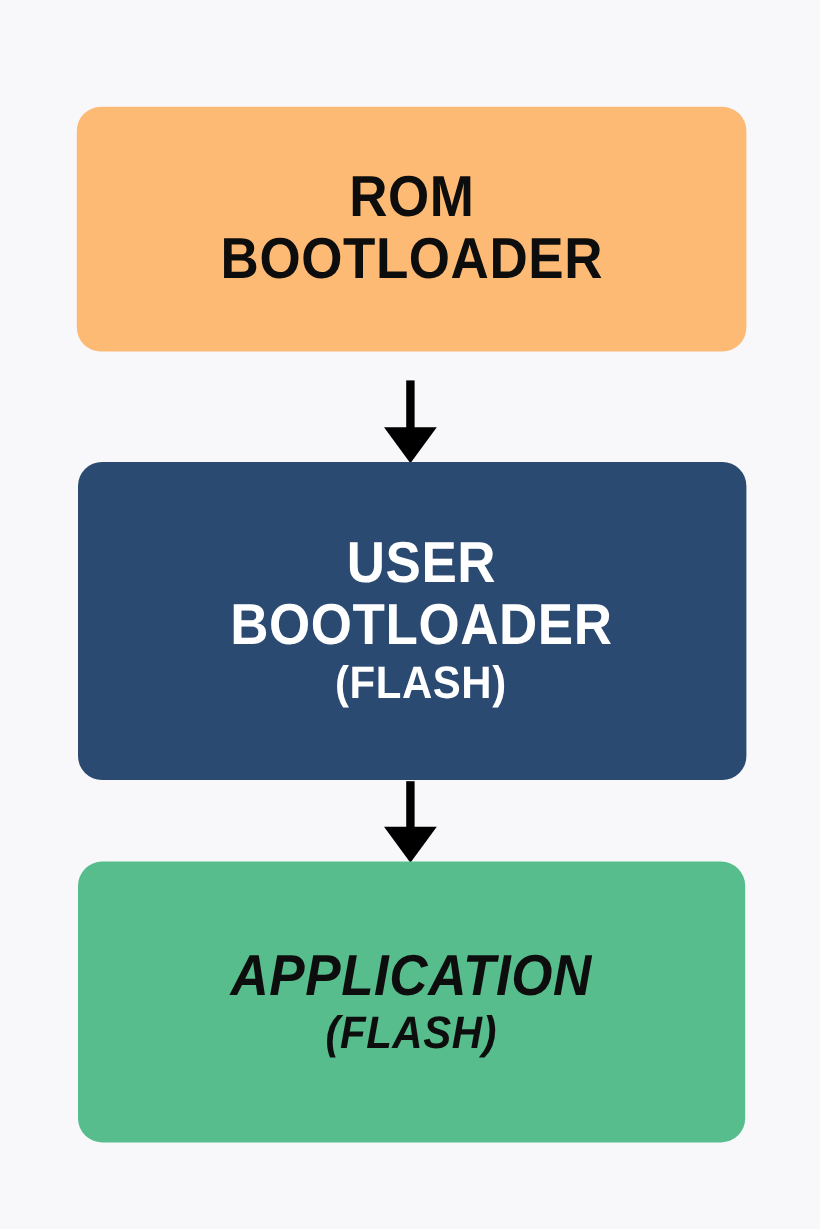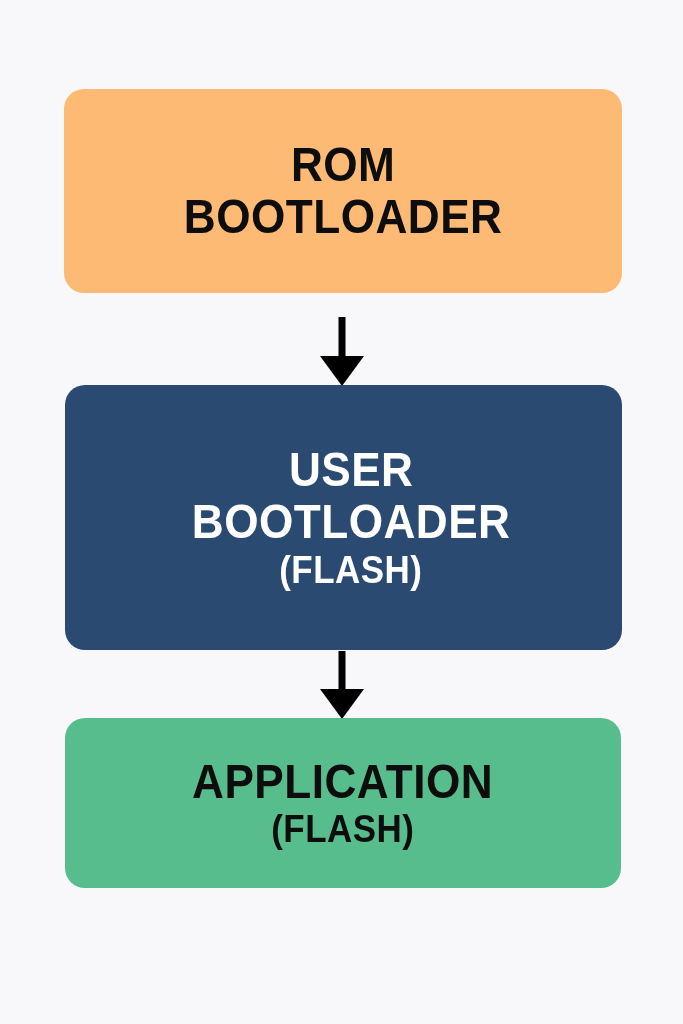--- a/index.html
+++ b/index.html
@@ -69,23 +69,24 @@
     height: 265px;
     background: #2a4a72;
     color: #ffffff;
     padding-left: 15px;
   }
 
   #node-application {
     left: 65px;
     top: 718px;
     width: 556px;
-    height: 170px;
+    height: 234px;
     background: #58bd8d;
     color: #0d0d0d;
+    font-style: italic;
   }
 
   
   .arrow {
     position: absolute;
     left: 0;
     top: 0;
     width: 683px;
     height: 1024px;
     pointer-events: none;

